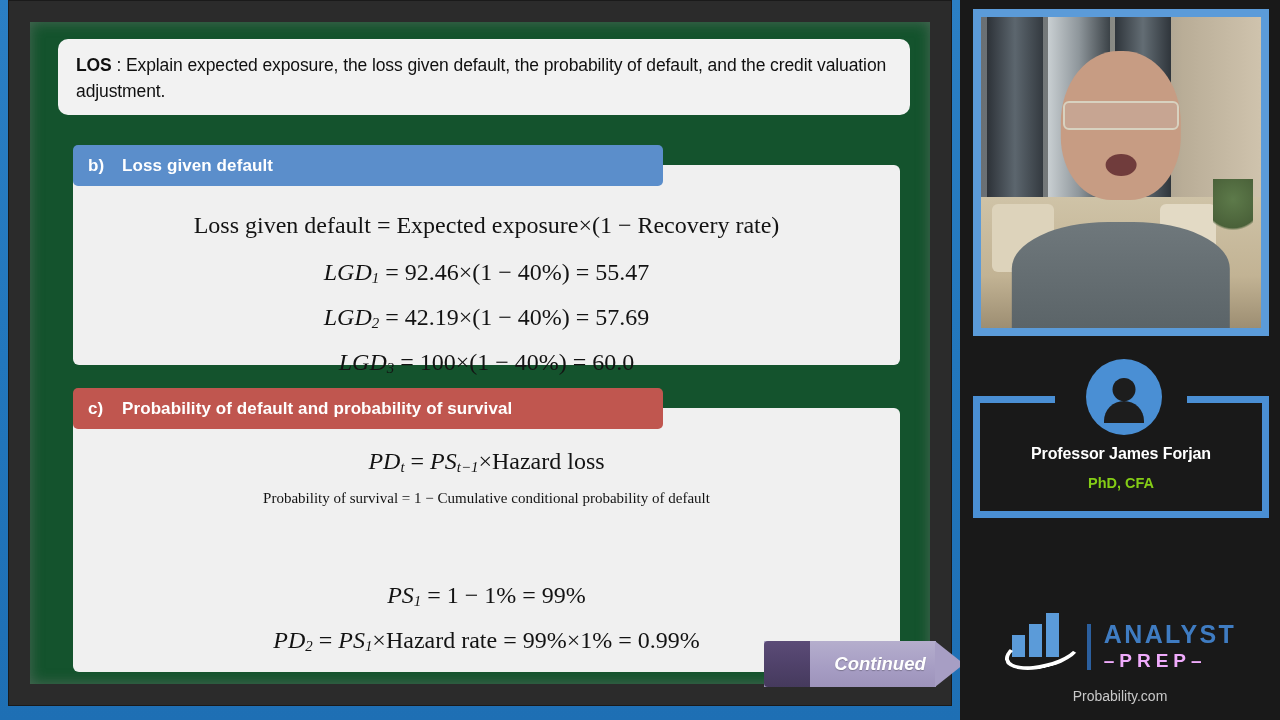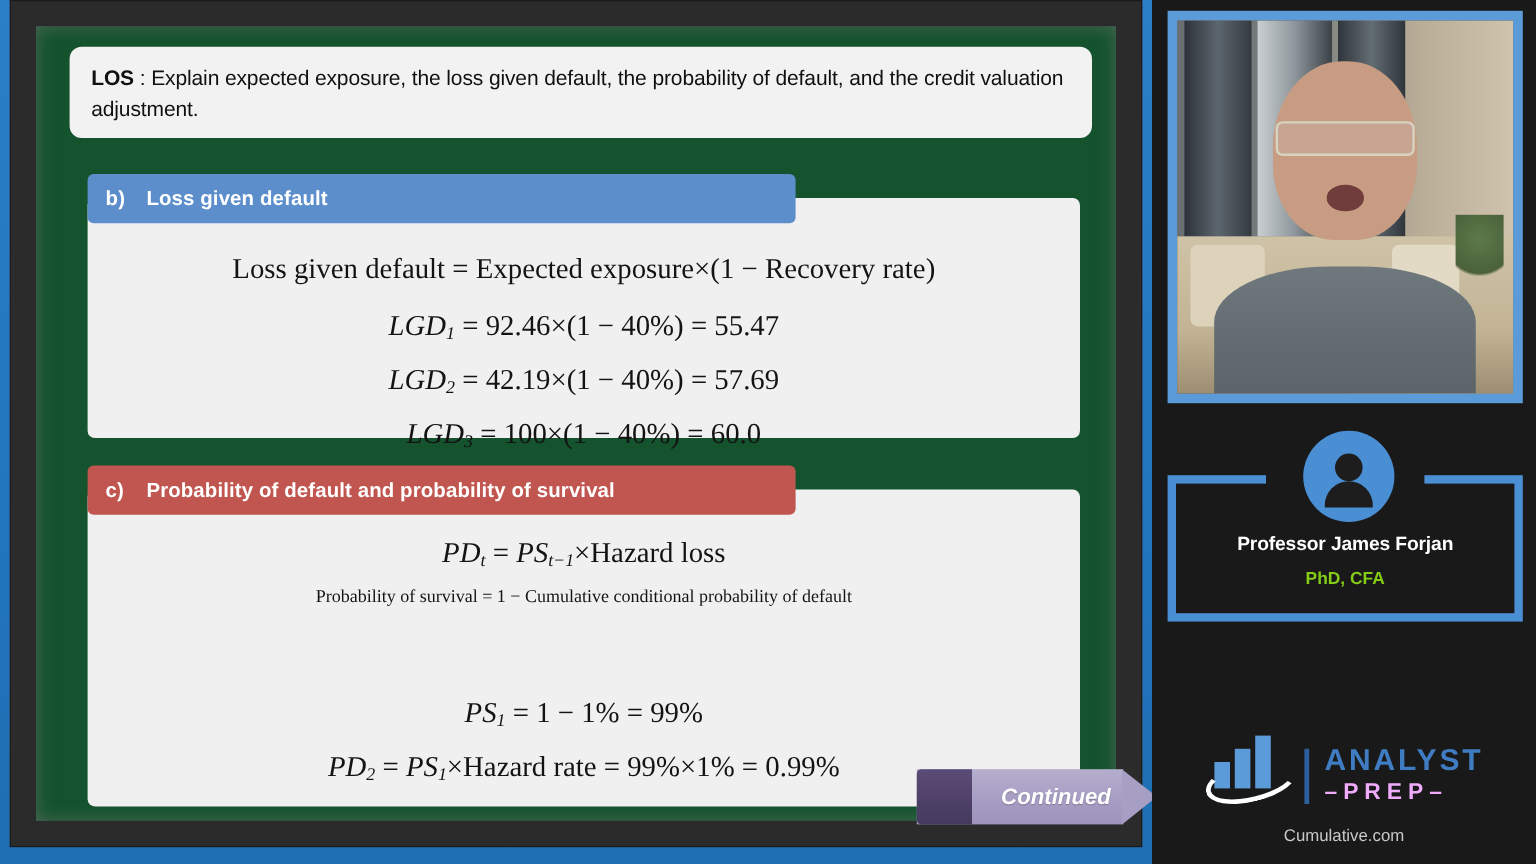--- a/index.html
+++ b/index.html
@@ -266,16 +266,16 @@
         <div class="lb lb3"></div>
         <div class="swoosh"></div>
       </div>
       <div class="logo-div"></div>
       <div class="logo-text">
         <span class="lt-1">ANALYST</span>
         <span class="lt-2">–PREP–</span>
       </div>
     </div>
 
-    <div class="site">Cumulative.com</div>
+    <div class="site">Probability.com</div>
   </div>
 
 </div>
 
 </body></html>

